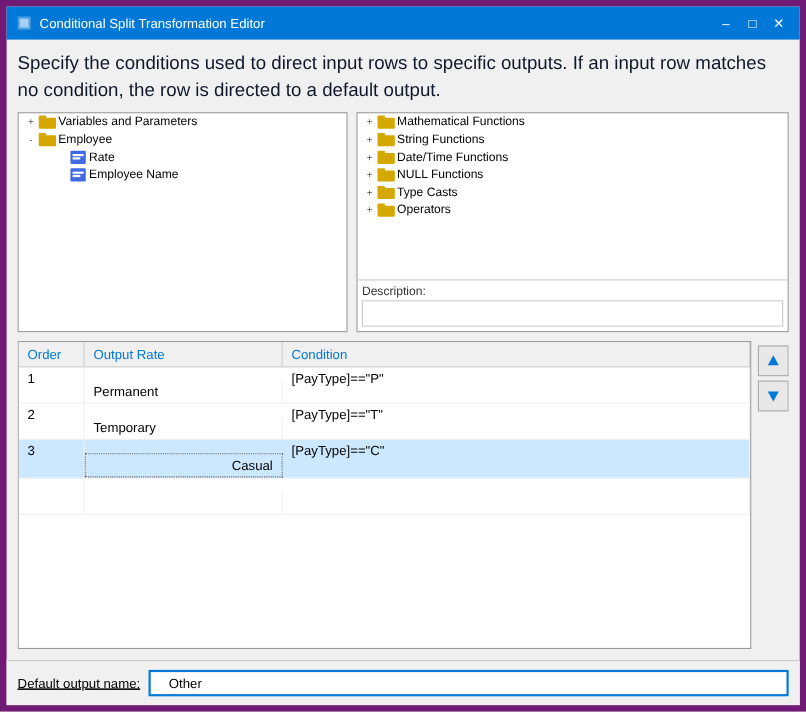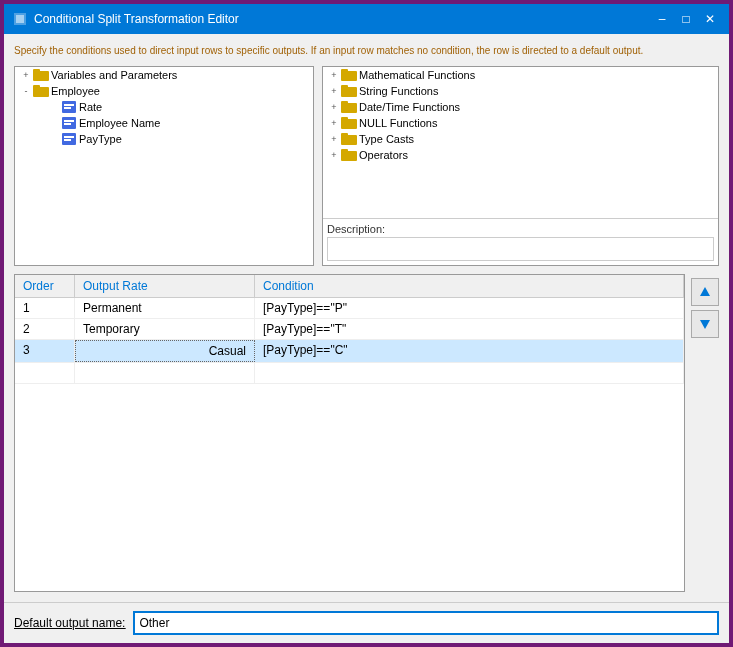--- a/index.html
+++ b/index.html
@@ -9,21 +9,21 @@
       background: #f0f0f0;
       display: flex;
       align-items: center;
       justify-content: center;
       min-height: 100vh;
     }
     .window {
       width: 733px;
       height: 647px;
       background: #f0f0f0;
-      border: 4px solid #701a75;
+      border: 6px solid #701a75;
       display: flex;
       flex-direction: column;
       box-shadow: 2px 2px 8px rgba(0,0,0,0.3);
     }
     .title-bar {
       background: #0078d7;
       color: white;
       padding: 6px 8px;
       display: flex;
       align-items: center;
@@ -60,22 +60,22 @@
     }
     .window-content {
       flex: 1;
       display: flex;
       flex-direction: column;
       padding: 10px;
       gap: 8px;
       overflow: hidden;
     }
     .description-text {
-      font-size: 10px;
-      color: #a16207;
+      font-size: 17px;
+      color: #0f172a;
       line-height: 1.4;
     }
     .panels-row {
       display: flex;
       gap: 8px;
       height: 200px;
     }
     .left-panel {
       width: 300px;
       border: 1px solid #999;
@@ -179,21 +179,21 @@
     .grid-row.selected {
       background: #cce8ff;
     }
     .grid-cell {
       padding: 3px 8px;
       font-size: 12px;
       border-right: 1px solid #eee;
       overflow: hidden;
     }
     .grid-cell.col-order { width: 60px; }
-    .grid-cell.col-name { width: 180px; }
+    .grid-cell.col-name { width: 180px; margin-top: 12px; }
     .grid-cell.col-cond { flex: 1; }
     .grid-cell-editable {
       border: 1px dotted #666;
       text-align: right;
     }
     .grid-buttons {
       display: flex;
       flex-direction: column;
       gap: 4px;
       padding-top: 4px;
@@ -224,21 +224,21 @@
       white-space: nowrap;
       text-decoration: underline;
     }
     .default-output-label span {
       text-decoration: underline;
     }
     .default-output-input {
       flex: 1;
       height: 24px;
       border: 2px solid #0078d7;
-      padding: 2px 4px;
+      padding: 2px 16px;
       font-size: 12px;
       background: white;
     }
     
     ::-webkit-scrollbar { width: 14px; }
     ::-webkit-scrollbar-track { background: #f0f0f0; }
     ::-webkit-scrollbar-thumb { background: #c0c0c0; border: 1px solid #999; }
 
     .grid-new-row {
       display: flex;
@@ -315,31 +315,20 @@
           <span class="tree-icon">
             <svg width="16" height="14" viewBox="0 0 16 14">
                 <rect x="1" y="1" width="14" height="12" rx="1" fill="#4169e1"></rect>
                 <rect x="3" y="4" width="10" height="2" fill="white"></rect>
                 <rect x="3" y="7" width="7" height="2" fill="white"></rect>
               </svg>
           </span>
           <span class="tree-label">Employee Name</span>
         </div>
 
-        <div class="tree-item indent-3">
-          <span class="tree-toggle">&nbsp;</span>
-          <span class="tree-icon">
-            <svg width="16" height="14" viewBox="0 0 16 14">
-                <rect x="1" y="1" width="14" height="12" rx="1" fill="#4169e1"></rect>
-                <rect x="3" y="4" width="10" height="2" fill="white"></rect>
-                <rect x="3" y="7" width="7" height="2" fill="white"></rect>
-              </svg>
-          </span>
-          <span class="tree-label">PayType</span>
-        </div>
       </div>
 
       <div class="right-panel">
         <div class="right-panel-tree">
 
           <div class="tree-item indent-1">
             <span class="tree-toggle">+</span>
             <span class="tree-icon">
               <svg width="16" height="14" viewBox="0 0 16 14">
                   <rect x="0" y="3" width="16" height="10" rx="1" fill="#d4a800"></rect>

